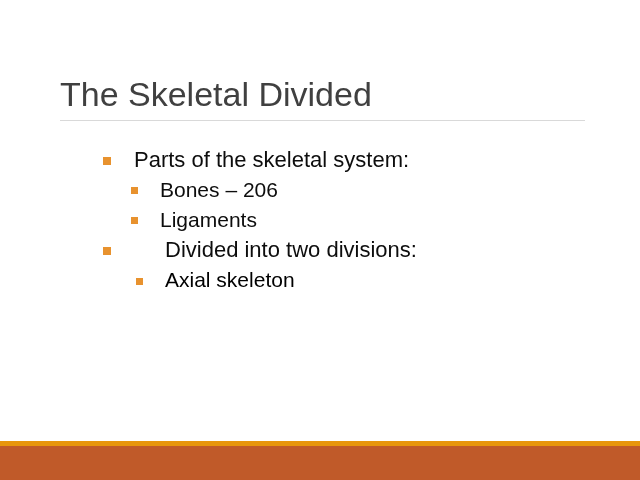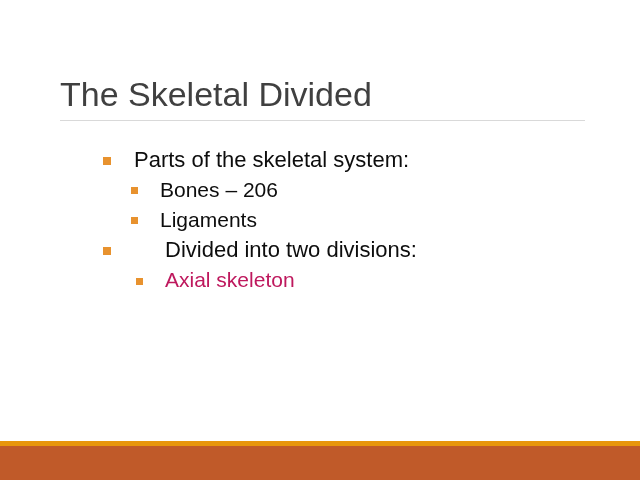--- a/index.html
+++ b/index.html
@@ -101,21 +101,21 @@
     left: 99px;
     top: 13px;
     width: 7px;
     height: 7px;
   }
   .lvl2o .bullet-text {
     left: 128px;
     top: 0px;
     font-size: 21px;
     line-height: 30px;
-    color: #be185d;
+    color: #000000;
   }
   
   #footer-stripe-accent {
     position: absolute;
     left: 0;
     top: 441px;
     width: 640px;
     height: 5px;
     background: #E8960C;
   }

